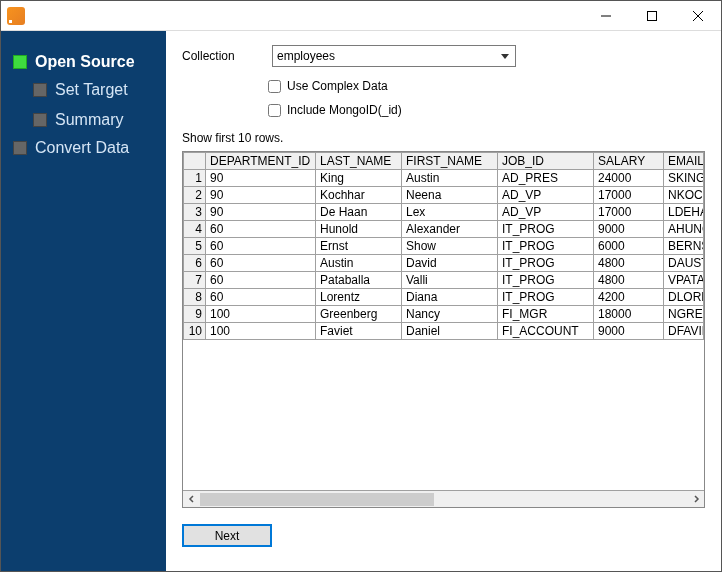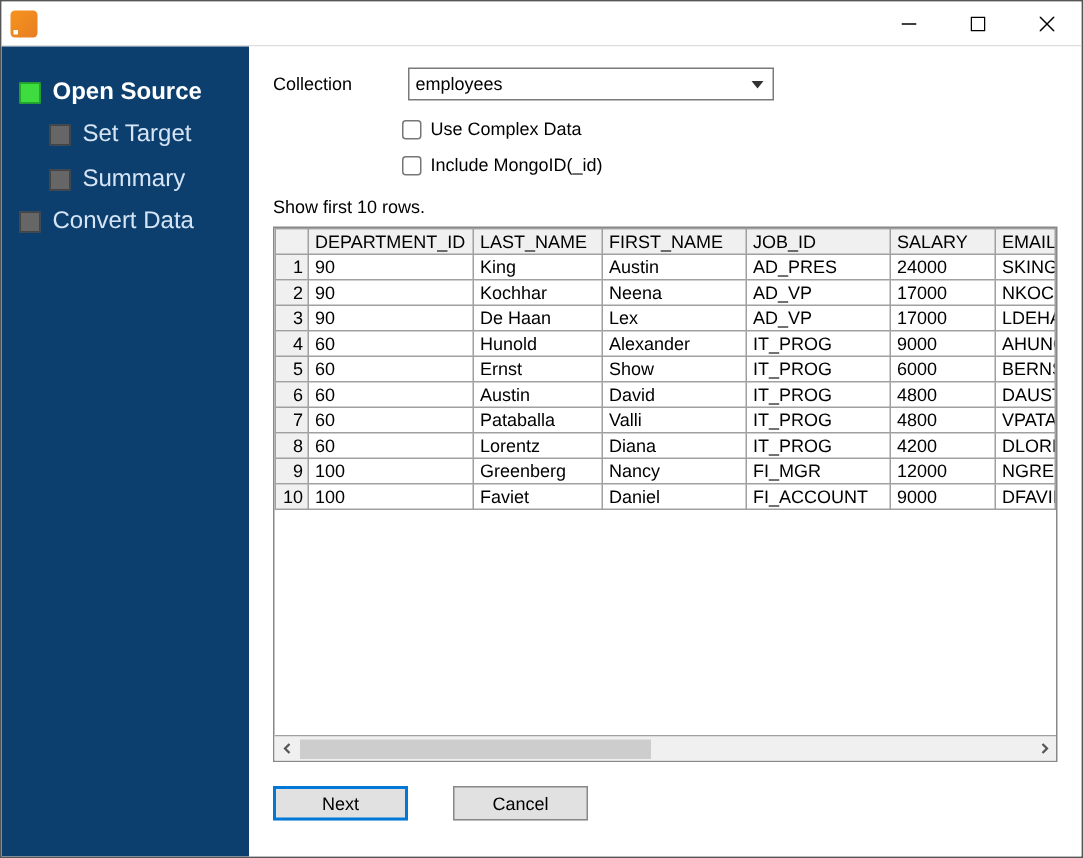--- a/index.html
+++ b/index.html
@@ -251,21 +251,21 @@
                 <td>IT_PROG</td>
                 <td>4200</td>
                 <td>DLORENTZ</td>
               </tr>
               <tr>
                 <td class="rownum">9</td>
                 <td>100</td>
                 <td>Greenberg</td>
                 <td>Nancy</td>
                 <td>FI_MGR</td>
-                <td>12000</td>
+                <td>18000</td>
                 <td>NGREENBE</td>
               </tr>
               <tr>
                 <td class="rownum">10</td>
                 <td>100</td>
                 <td>Faviet</td>
                 <td>Daniel</td>
                 <td>FI_ACCOUNT</td>
                 <td>9000</td>
                 <td>DFAVIET</td>
@@ -287,18 +287,15 @@
               <polyline points="3,1 6,4 3,7"></polyline>
             </svg>
           </div>
       </div>
     </div>
 
     <div class="buttons">
       <div class="btn primary">
           <span>Next</span>
         </div>
-      <div class="btn">
-          <span>Cancel</span>
-        </div>
     </div>
   </div>
 </div>
 
 </body></html>

